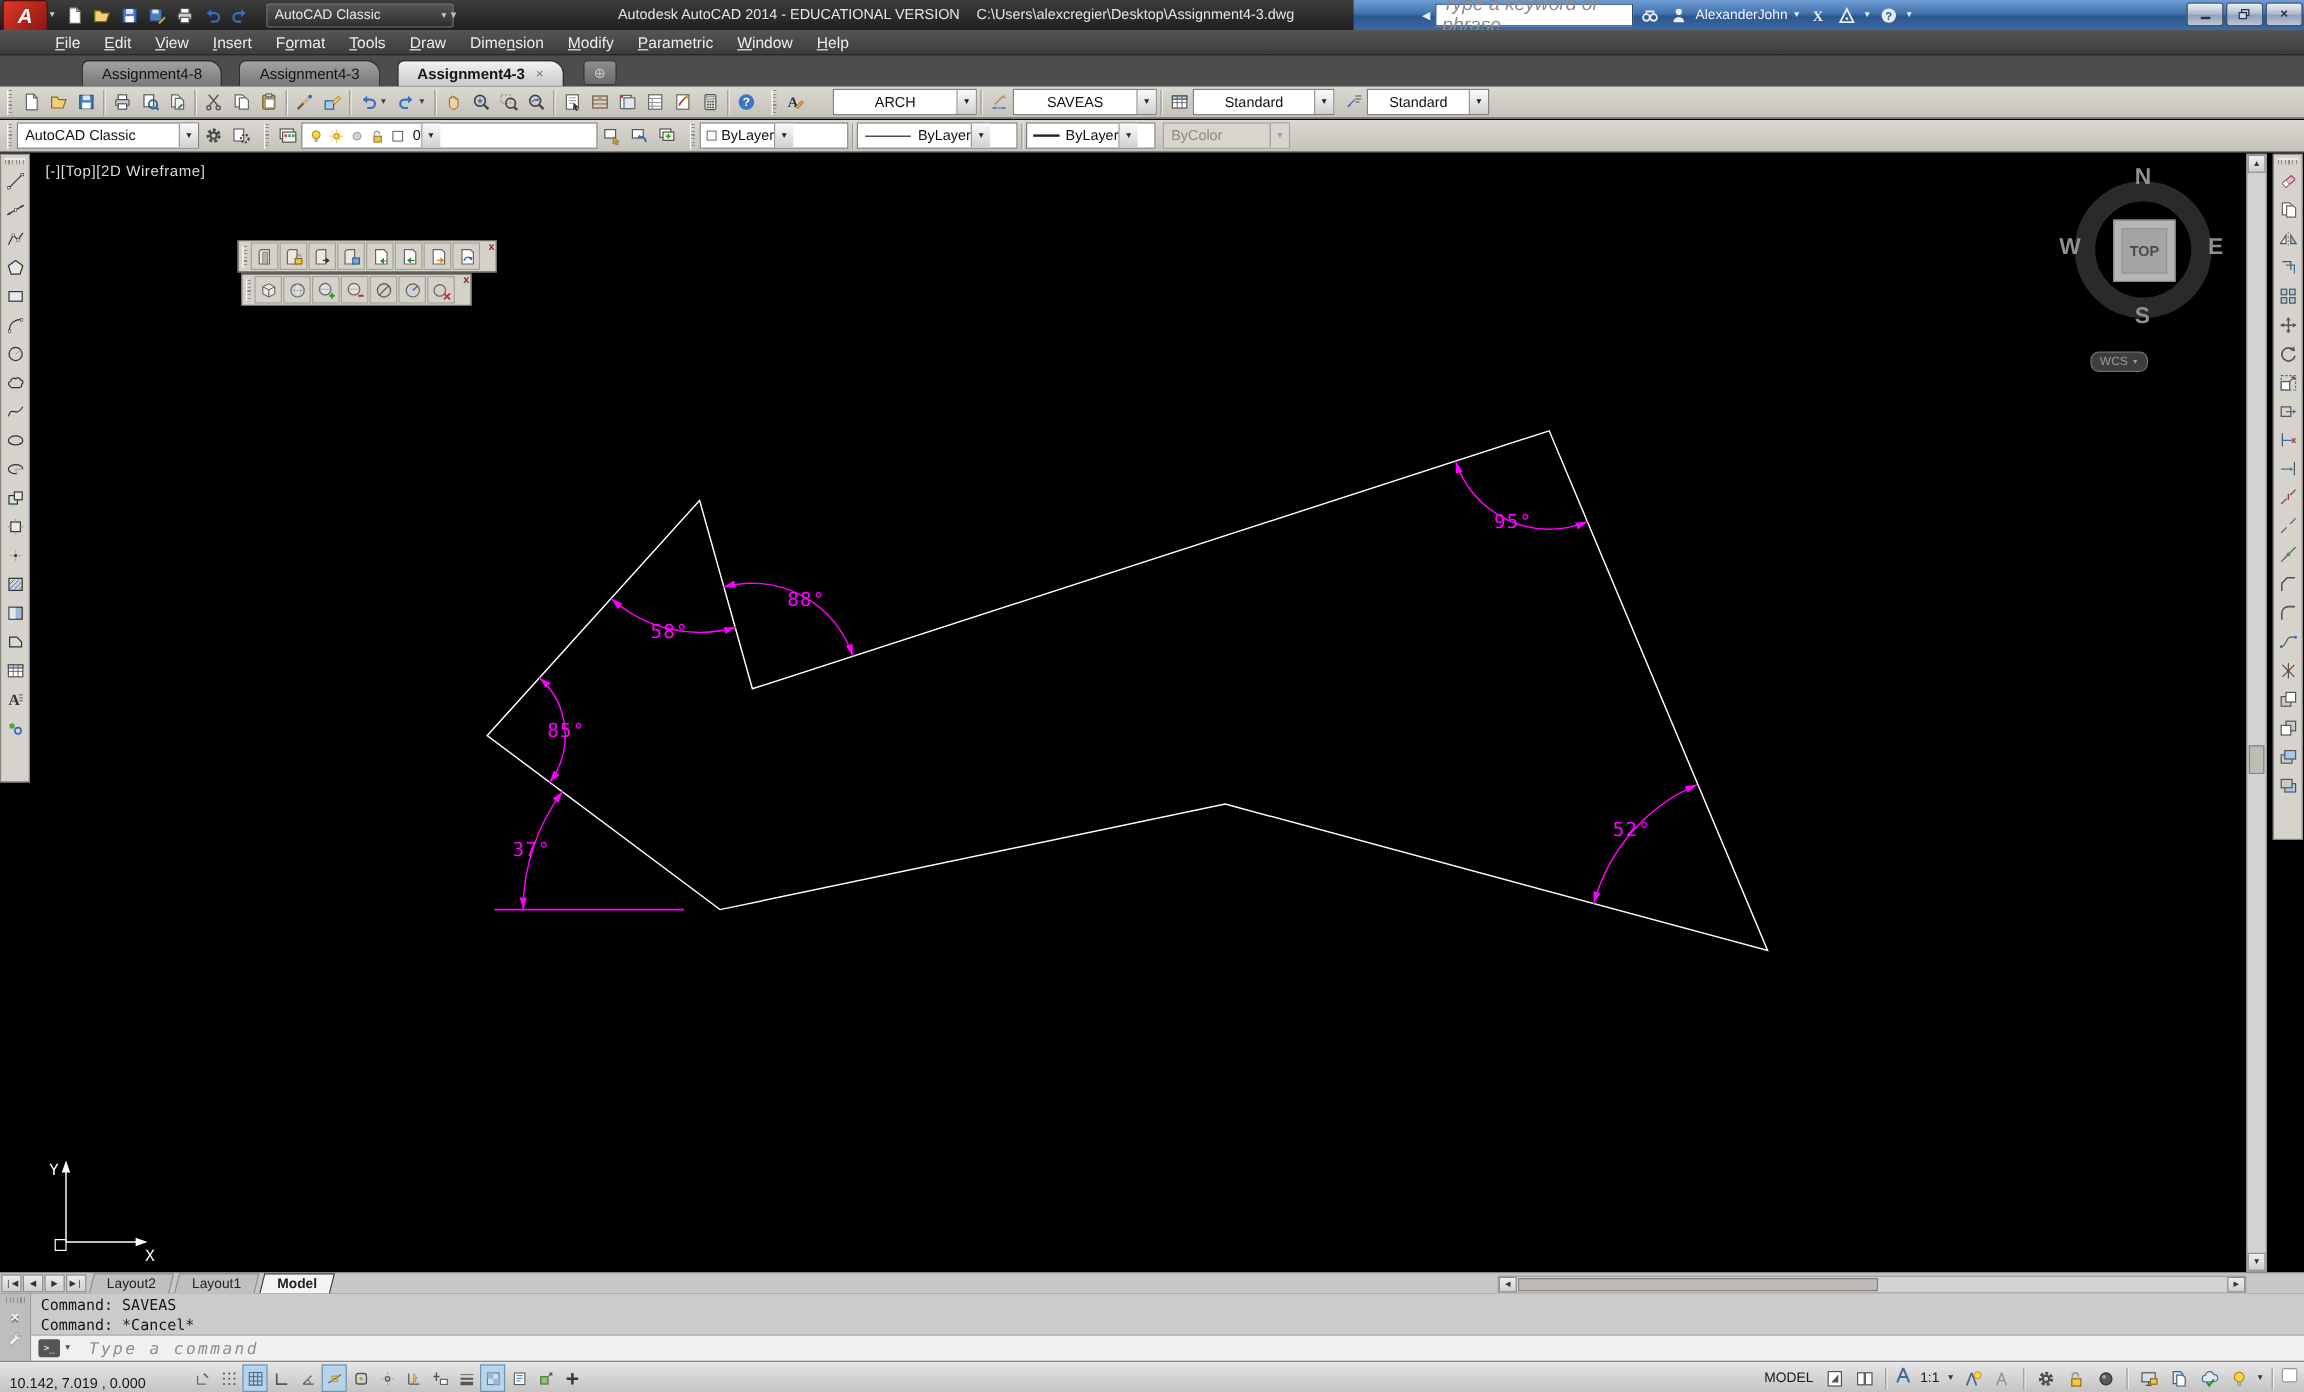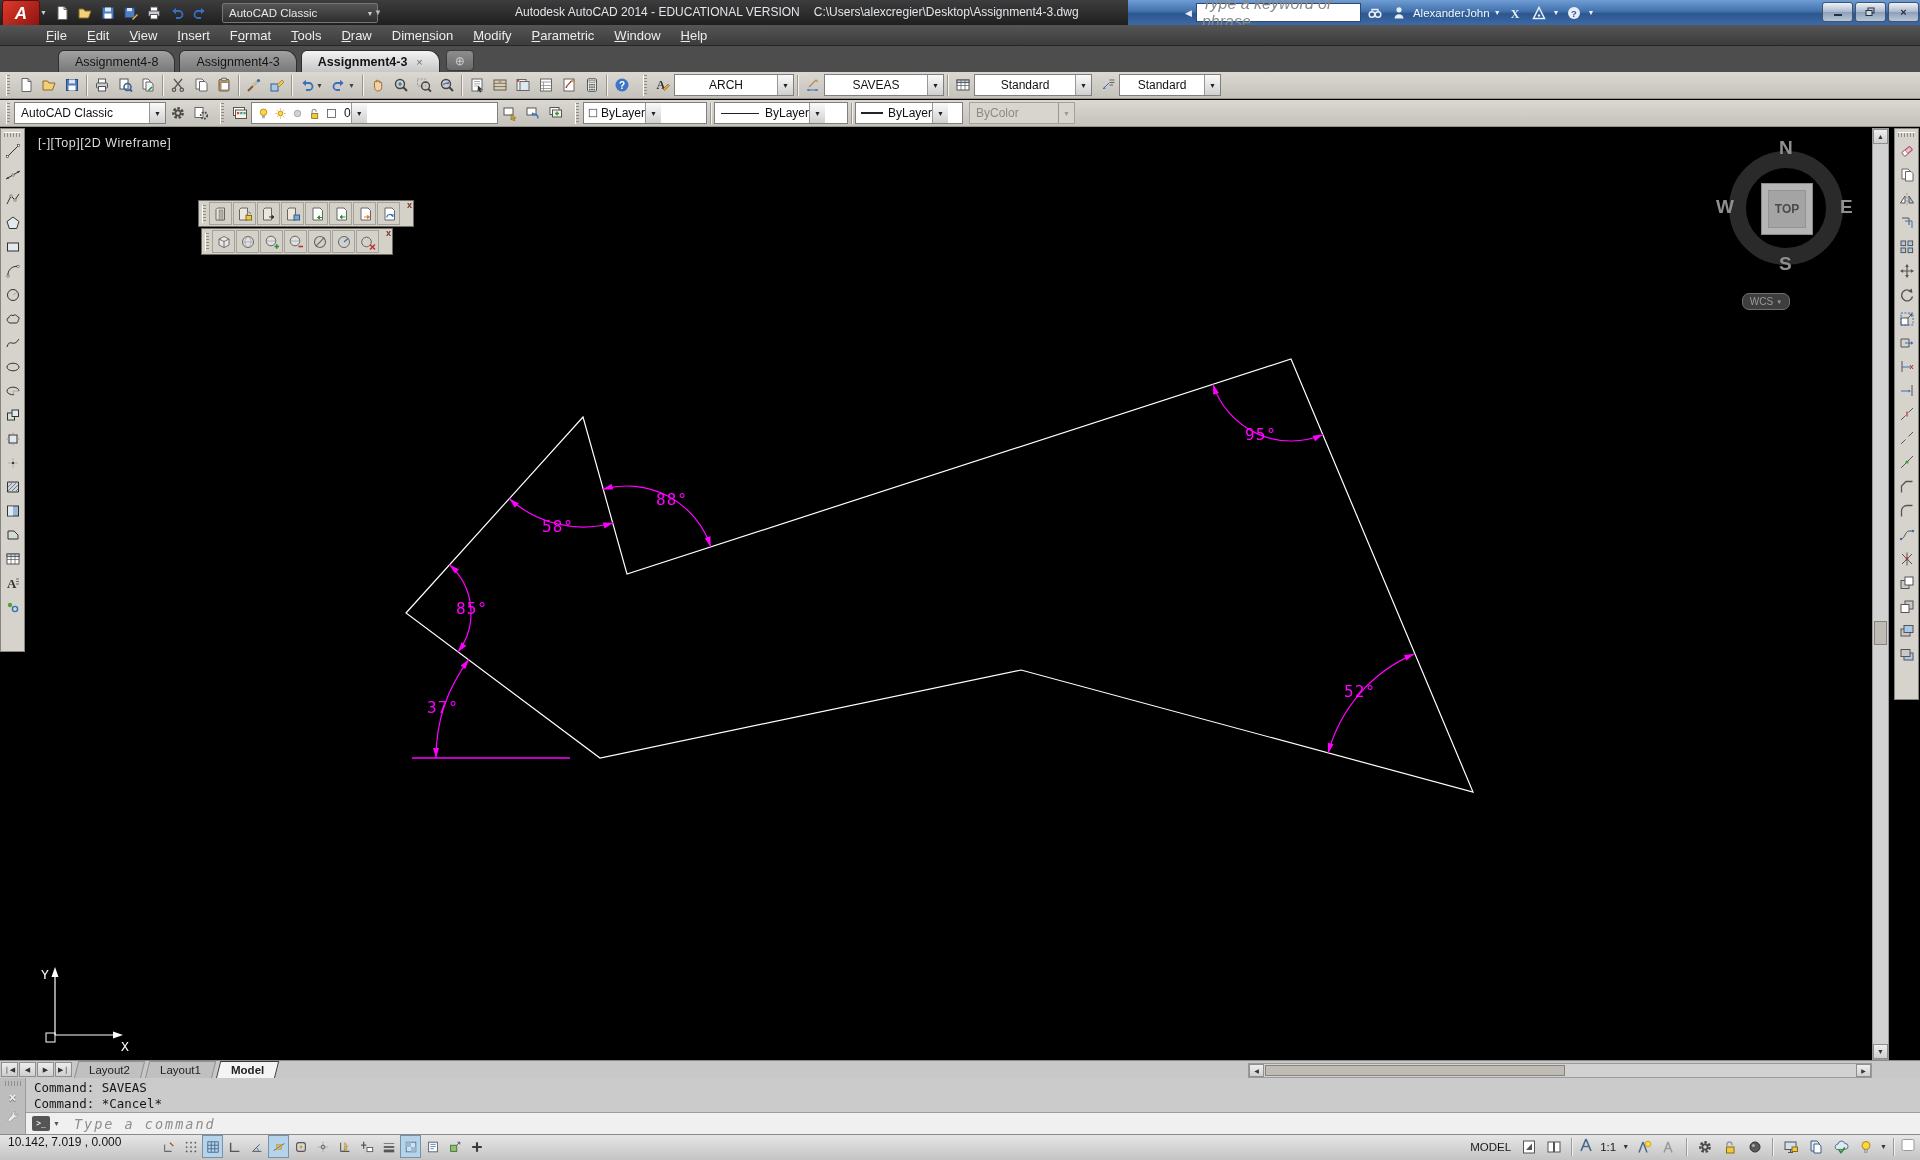--- a/index.html
+++ b/index.html
@@ -23,21 +23,21 @@
   #ic-user{font-size:11.5px;color:#f2f6fb;}
   #win-buttons{left:1822px;top:2px;display:flex;gap:2px;}
   .wbtn{width:29px;height:18px;border:1px solid #41536e;border-radius:3px;background:linear-gradient(#eef2f7,#aab8cc 50%,#8da0ba 52%,#b9c6d6);
     display:flex;align-items:center;justify-content:center;color:#243142;font-size:11px;font-weight:bold;line-height:1;}
   
   #menubar{left:0;top:25px;width:1920px;height:21px;background:linear-gradient(#555,#3c3c3c);border-bottom:1px solid #262626;
     display:flex;align-items:center;padding-left:36px;box-sizing:border-box;}
   .menu-item{padding:2px 10px;color:#ececec;font-size:13px;}
   .menu-item u{text-decoration:underline;}
   
-  #filetabs{left:0;top:46px;width:1920px;height:26px;background:#4d4d4d;display:flex;align-items:flex-end;padding-left:58px;box-sizing:border-box;}
+  #filetabs{left:0;top:46px;width:1920px;height:26px;background:#4d4d4d;display:flex;align-items:flex-end;padding-left:58px;box-sizing:border-box;gap:10px;}
   .ftab{height:21px;padding:0 16px;margin-right:4px;border-radius:6px 12px 0 0;border:1px solid #2e2e2e;border-bottom:none;
     background:linear-gradient(#a2a2a2,#787878);color:#141414;font-size:12.5px;display:flex;align-items:center;}
   .ftab.active{background:linear-gradient(#f3f3f3,#c7c7c7);font-weight:bold;}
   .ftab .x{margin-left:9px;color:#6f6f6f;font-size:11px;font-weight:normal;}
   #newtab{width:26px;height:19px;margin-left:2px;margin-bottom:1px;border-radius:4px;background:linear-gradient(#8d8d8d,#6a6a6a);
     border:1px solid #3a3a3a;color:#cfcfcf;display:flex;align-items:center;justify-content:center;font-size:12px;}
   
   #toolbar-a,#toolbar-b{left:0;width:1920px;height:27px;background:linear-gradient(#dbd8d2,#c5c2bb);
     border-bottom:1px solid #96938c;display:flex;align-items:center;padding-left:4px;box-sizing:border-box;}
   #toolbar-a{top:72px;}
@@ -101,21 +101,21 @@
   #cmd-hist{left:26px;top:0;right:0;height:34px;background:#cbcbcb;padding:2px 0 0 8px;position:absolute;
     font-family:"DejaVu Sans Mono",monospace;font-size:12.5px;color:#161616;line-height:16px;}
   #cmd-input{left:26px;top:34px;right:0;height:22px;background:#f0f0f0;border-top:1px solid #9c9c9c;position:absolute;
     display:flex;align-items:center;box-sizing:border-box;}
   #prompt-box{width:18px;height:15px;margin-left:6px;background:#555;border-radius:2px;color:#fff;
     font-size:8px;font-family:"DejaVu Sans Mono",monospace;display:flex;align-items:center;justify-content:center;}
   #cmd-placeholder{margin-left:14px;font-style:italic;color:#8d8d8d;font-size:13.5px;letter-spacing:2px;
     font-family:"DejaVu Sans Mono",monospace;}
   
   #statusbar{left:0;top:1134px;width:1920px;height:26px;background:linear-gradient(#e6e6e6,#c4c4c4);
-    border-top:1px solid #8a8a8a;box-sizing:border-box;display:flex;align-items:flex-start;}
+    border-top:1px solid #8a8a8a;box-sizing:border-box;display:flex;align-items:flex-end;}
   #coords{margin-left:8px;font-size:12px;color:#141414;width:150px;}
   .sbtn{width:19px;height:21px;display:flex;align-items:center;justify-content:center;border:1px solid transparent;margin-right:1px;flex:none;}
   .sbtn.pressed{background:#b7d3ea;border:1px solid #7392ab;}
   #sb-right{margin-left:auto;display:flex;align-items:center;gap:3px;padding-right:4px;}
   #sb-right .lbl{font-size:11.5px;color:#1a1a1a;padding:0 3px;}
   .ssep{width:1px;height:18px;background:#9a9a9a;box-shadow:1px 0 0 #f0f0f0;margin:0 3px;}
   .sarrow{font-size:7px;color:#333;}
 </style>
 </head>
 <body>
@@ -443,21 +443,21 @@
         </svg>
       </span>
     </span>
   <div class="grip" style="margin-left:10px;"></div>
   <span class="tb">
       <svg viewBox="0 0 16 16" width="16" height="16">
         <text x="1.5" y="12" font-size="12" font-weight="bold" fill="#333" font-family="Liberation Serif,serif">A</text>
         <path d="M8 12 L13 7 l1.6 1.6 L9.6 13.6z" fill="#e8a33a" stroke="#7a5a1a" stroke-width="0.6"></path>
       </svg>
     </span>
-  <div class="combo" style="width:118px;">
+  <div class="combo" style="width:118px;margin-left:20px;">
     <span class="val">ARCH</span>
     <span class="ca">▼</span>
   </div>
   <div class="vsep"></div>
   <span class="tb">
       <svg viewBox="0 0 16 16" width="16" height="16">
         <path d="M2 13 h11" stroke="#3a6fbf"></path>
         <path d="M2 13 l2.5-1 v2z M13 13 l-2.5-1 v2z" fill="#3a6fbf"></path>
         <path d="M4 10 L11 3 l1.8 1.8" fill="none" stroke="#b08a4a" stroke-width="1.2"></path>
       </svg>

